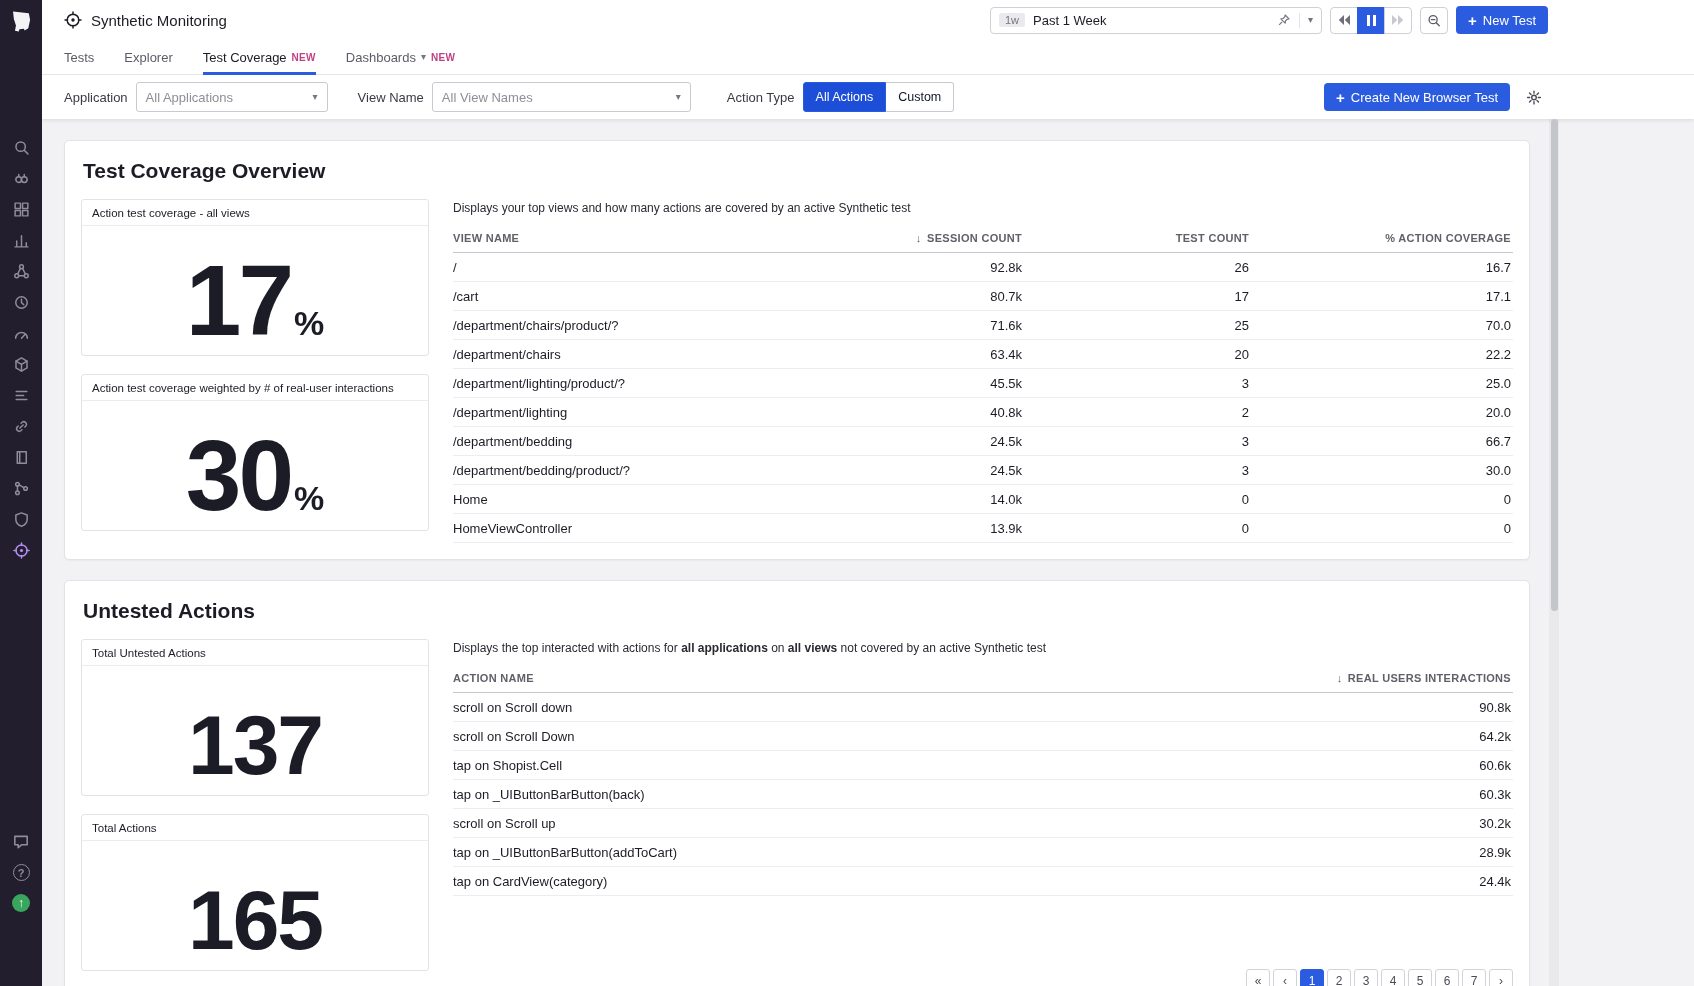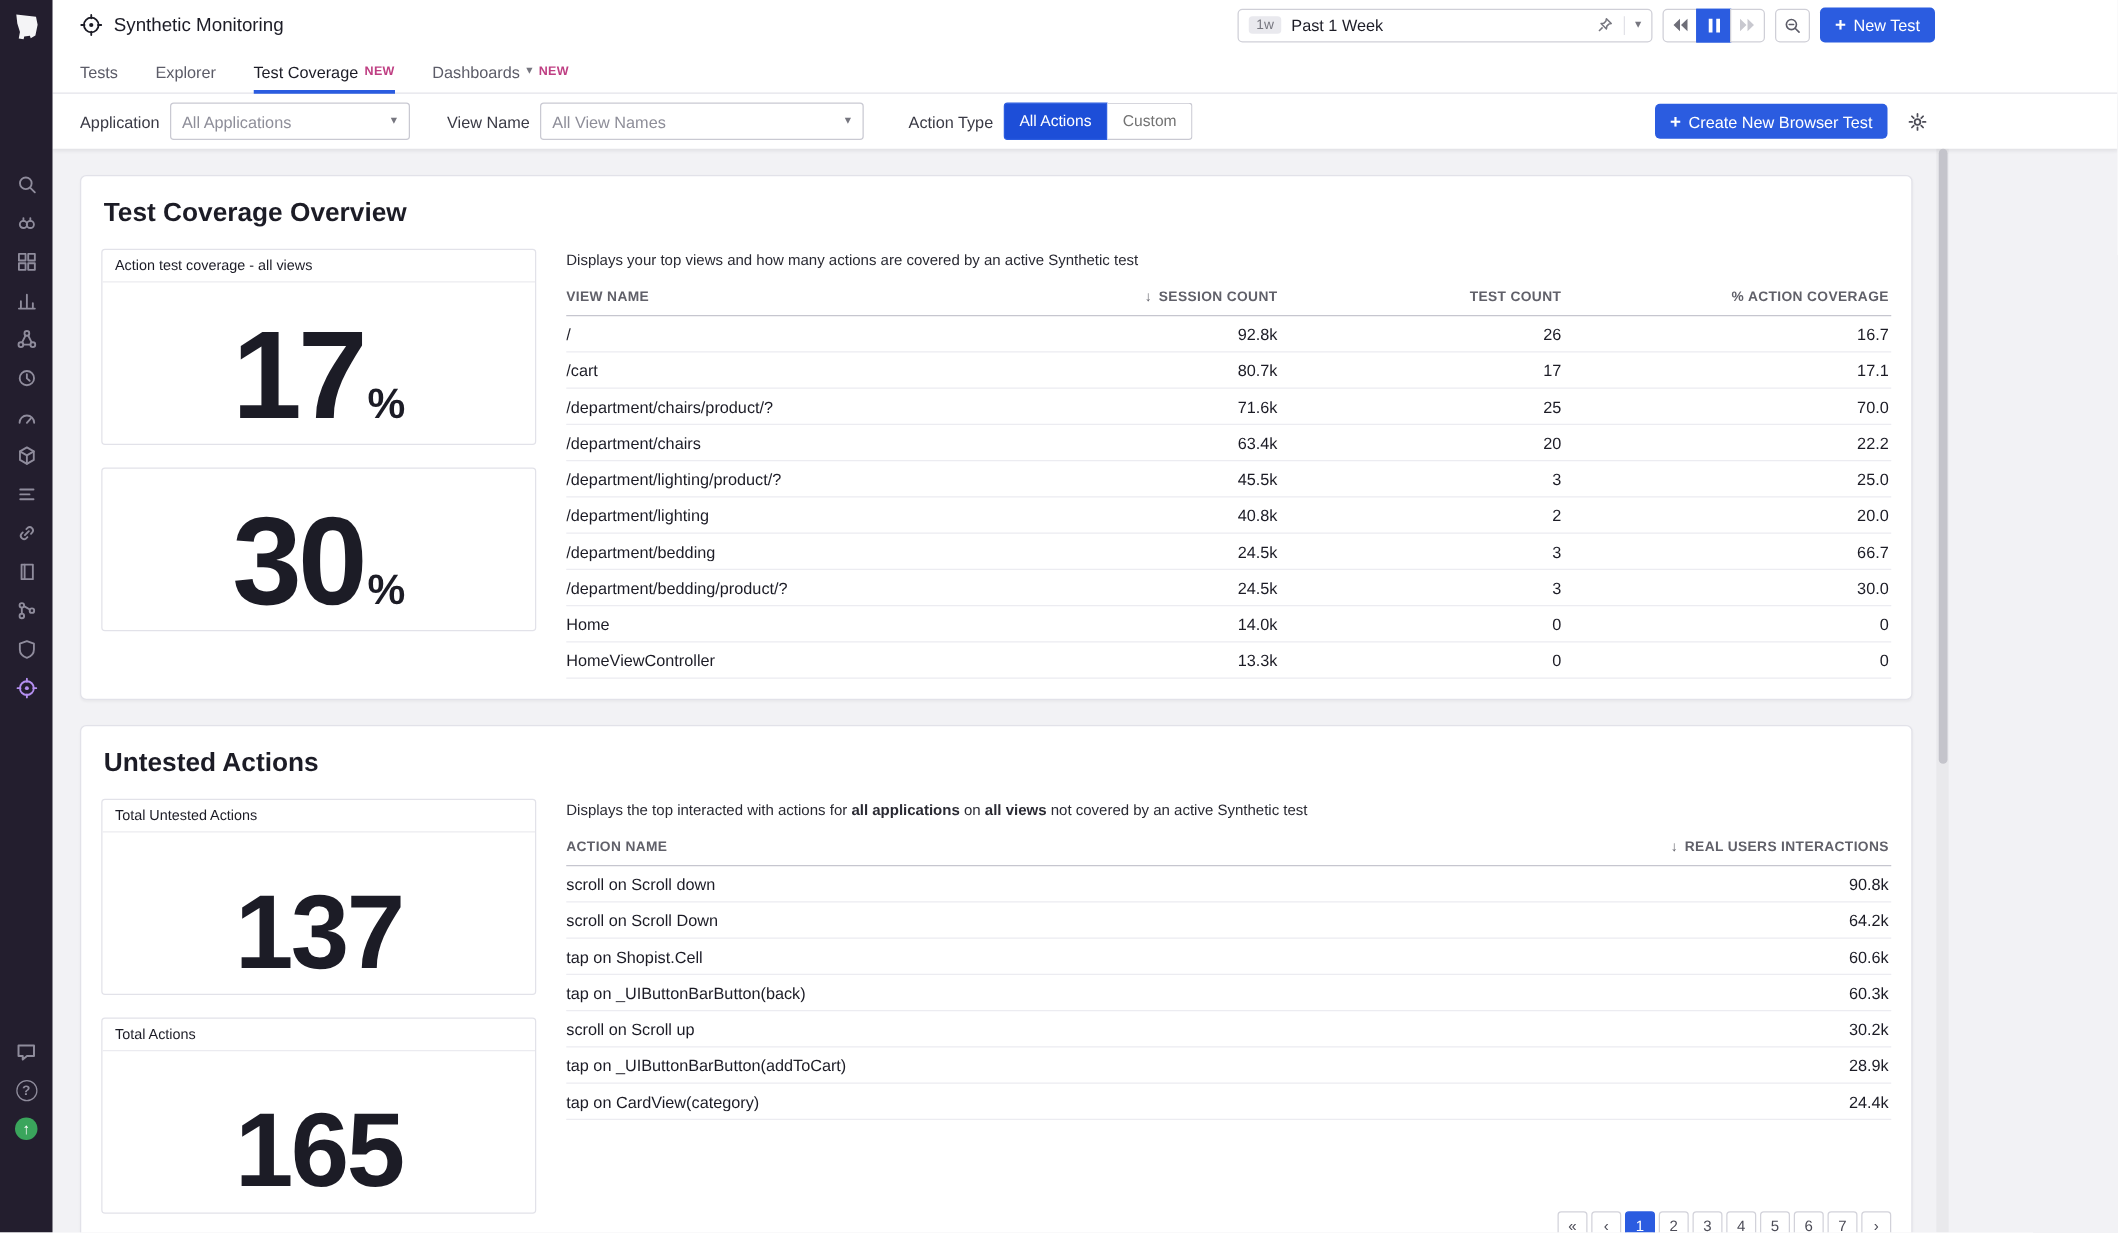--- a/index.html
+++ b/index.html
@@ -69,21 +69,21 @@
     box-shadow:0 2px 3px rgba(30,30,40,.08); z-index:8; }
   .f-label { font-size:13px; color:#3a3a45; margin-right:8px; }
   .select { height:30px; border:1px solid #c9c9d2; border-radius:3px; background:#fff;
     display:flex; align-items:center; padding:0 9px; cursor:pointer; }
   .select .value { font-size:13px; color:#8e8e99; }
   .select .caret { margin-left:auto; }
   .sel-app { width:192px; margin-right:30px; }
   .sel-view { width:259px; margin-right:36px; }
   .seg { display:flex; }
   .seg-opt { height:30px; padding:0 12px; border:1px solid #c9c9d2; background:#fff; font-size:12.5px;
-    display:flex; align-items:center; cursor:pointer; color:#737373; }
+    display:flex; align-items:center; cursor:pointer; color:#0f172a; }
   .seg-opt.selected { background:#1d4ed8; border-color:#2b5ce0; color:#fff; font-weight:500;
     border-radius:3px 0 0 3px; }
   .seg-opt:last-child { border-left:none; border-radius:0 3px 3px 0; }
   .filter-right { margin-left:auto; display:flex; align-items:center; gap:10px; }
   .gearbtn { width:28px; height:28px; border:none; background:none; display:flex; align-items:center;
     justify-content:center; color:#4c4c57; cursor:pointer; }
   .gearbtn svg { stroke:currentColor; fill:none; stroke-width:1.4; stroke-linecap:round; }
 
   
   .content { position:absolute; left:42px; right:0; top:119px; bottom:0; background:#f2f2f5; overflow:hidden; }
@@ -347,20 +347,21 @@
     <div class="card-body">
       <div class="stats-col">
         <div class="stat-box">
           <div class="stat-label">Action test coverage - all views</div>
           <div class="stat-value">
             <span class="big">17</span>
               <span class="unit">%</span>
           </div>
         </div>
         <div class="stat-box">
+          <div class="stat-label">Action test coverage weighted by # of real-user interactions</div>
           <div class="stat-value">
             <span class="big">30</span>
               <span class="unit">%</span>
           </div>
         </div>
       </div>
       <div class="table-col">
         <p class="table-desc">Displays your top views and how many actions are covered by an active Synthetic test</p>
         <div class="tbl-header">
           <div class="cell name th">VIEW NAME</div>
@@ -417,21 +418,21 @@
           <div class="cell num w-cov">30.0</div>
         </div>
         <div class="tbl-row">
           <div class="cell name">Home</div>
           <div class="cell num w-sess">14.0k</div>
           <div class="cell num w-tests">0</div>
           <div class="cell num w-cov">0</div>
         </div>
         <div class="tbl-row">
           <div class="cell name">HomeViewController</div>
-          <div class="cell num w-sess">13.3k</div>
+          <div class="cell num w-sess">13.9k</div>
           <div class="cell num w-tests">0</div>
           <div class="cell num w-cov">0</div>
         </div>
       </div>
     </div>
   </section>
 
   <section class="card card-untested">
     <h2 class="section-title">Untested Actions</h2>
     <div class="card-body">

